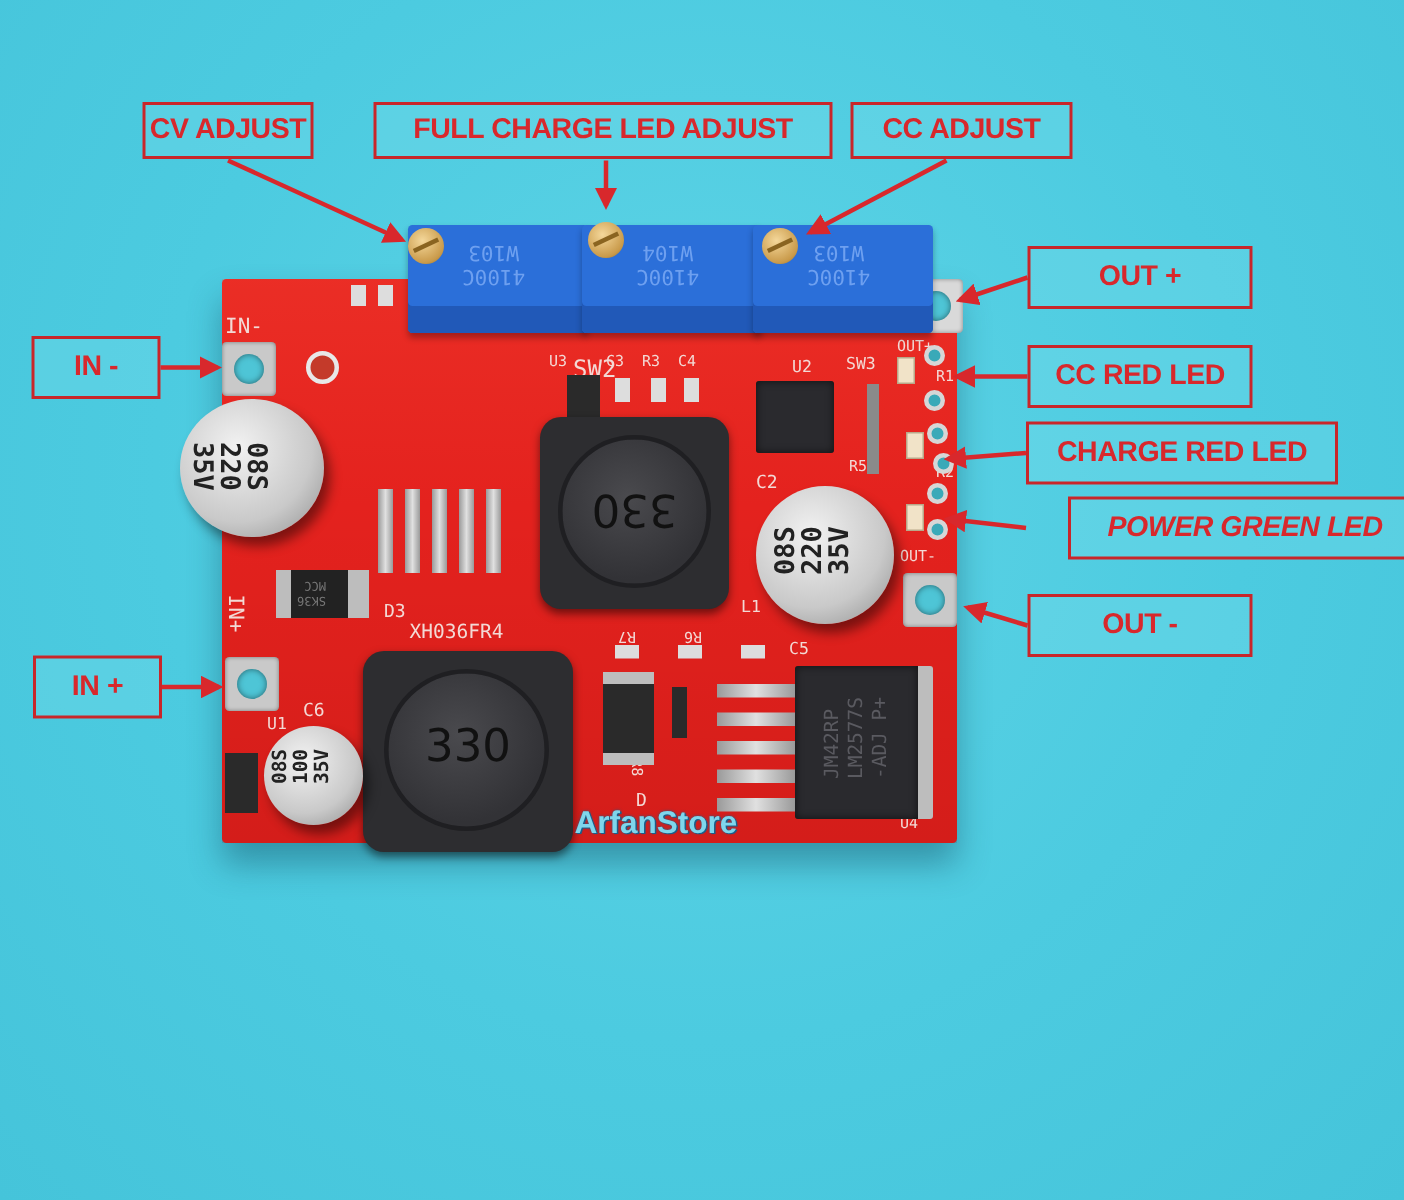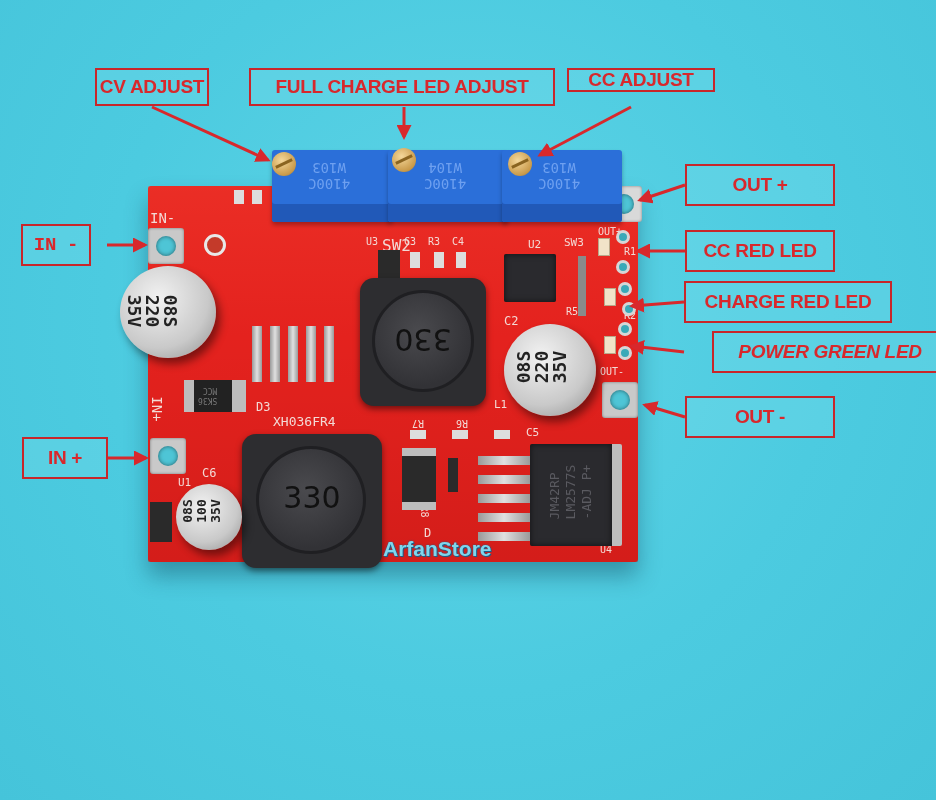--- a/index.html
+++ b/index.html
@@ -91,27 +91,27 @@
   .watermark {
     position: absolute; left: 383px; top: 537px; color: #7fd6ec; font-weight: bold; font-size: 21px;
     text-shadow: 0 0 2px #1a5f8a, 1px 1px 0 #1a5f8a;
   }
 </style>
 </head>
 <body>
 
 <div class="label" style="left:95px;top:68px;width:114px;height:38px;">CV ADJUST</div>
 <div class="label" style="left:249px;top:68px;width:306px;height:38px;">FULL CHARGE LED ADJUST</div>
-<div class="label" style="left:567px;top:68px;width:148px;height:24px;">CC ADJUST</div>
+<div class="label" style="left:567px;top:68px;width:148px;height:38px;">CC ADJUST</div>
 <div class="label" style="left:685px;top:164px;width:150px;height:42px;">OUT +</div>
 <div class="label" style="left:685px;top:230px;width:150px;height:42px;">CC RED LED</div>
 <div class="label" style="left:684px;top:281px;width:208px;height:42px;">CHARGE RED LED</div>
 <div class="label" style="left:712px;top:331px;width:236px;height:42px;font-style:italic;">POWER GREEN LED</div>
 <div class="label" style="left:685px;top:396px;width:150px;height:42px;">OUT -</div>
-<div class="label" style="left:21px;top:224px;width:70px;height:42px;font-family:Liberation Mono, monospace;">IN -</div>
+<div class="label" style="left:21px;top:224px;width:86px;height:42px;">IN -</div>
 <div class="label" style="left:22px;top:437px;width:86px;height:42px;">IN +</div>
 
 <div class="board">
   <div class="board-shade"></div>
 
   <div class="pad-hole" style="left:0px;top:42px;"></div>
   <div class="pad-hole" style="left:2px;top:252px;"></div>
   <div class="pad-hole" style="left:458px;top:0px;background:#d9d9d9;"></div>
   <div class="pad-hole" style="left:454px;top:196px;"></div>
 

